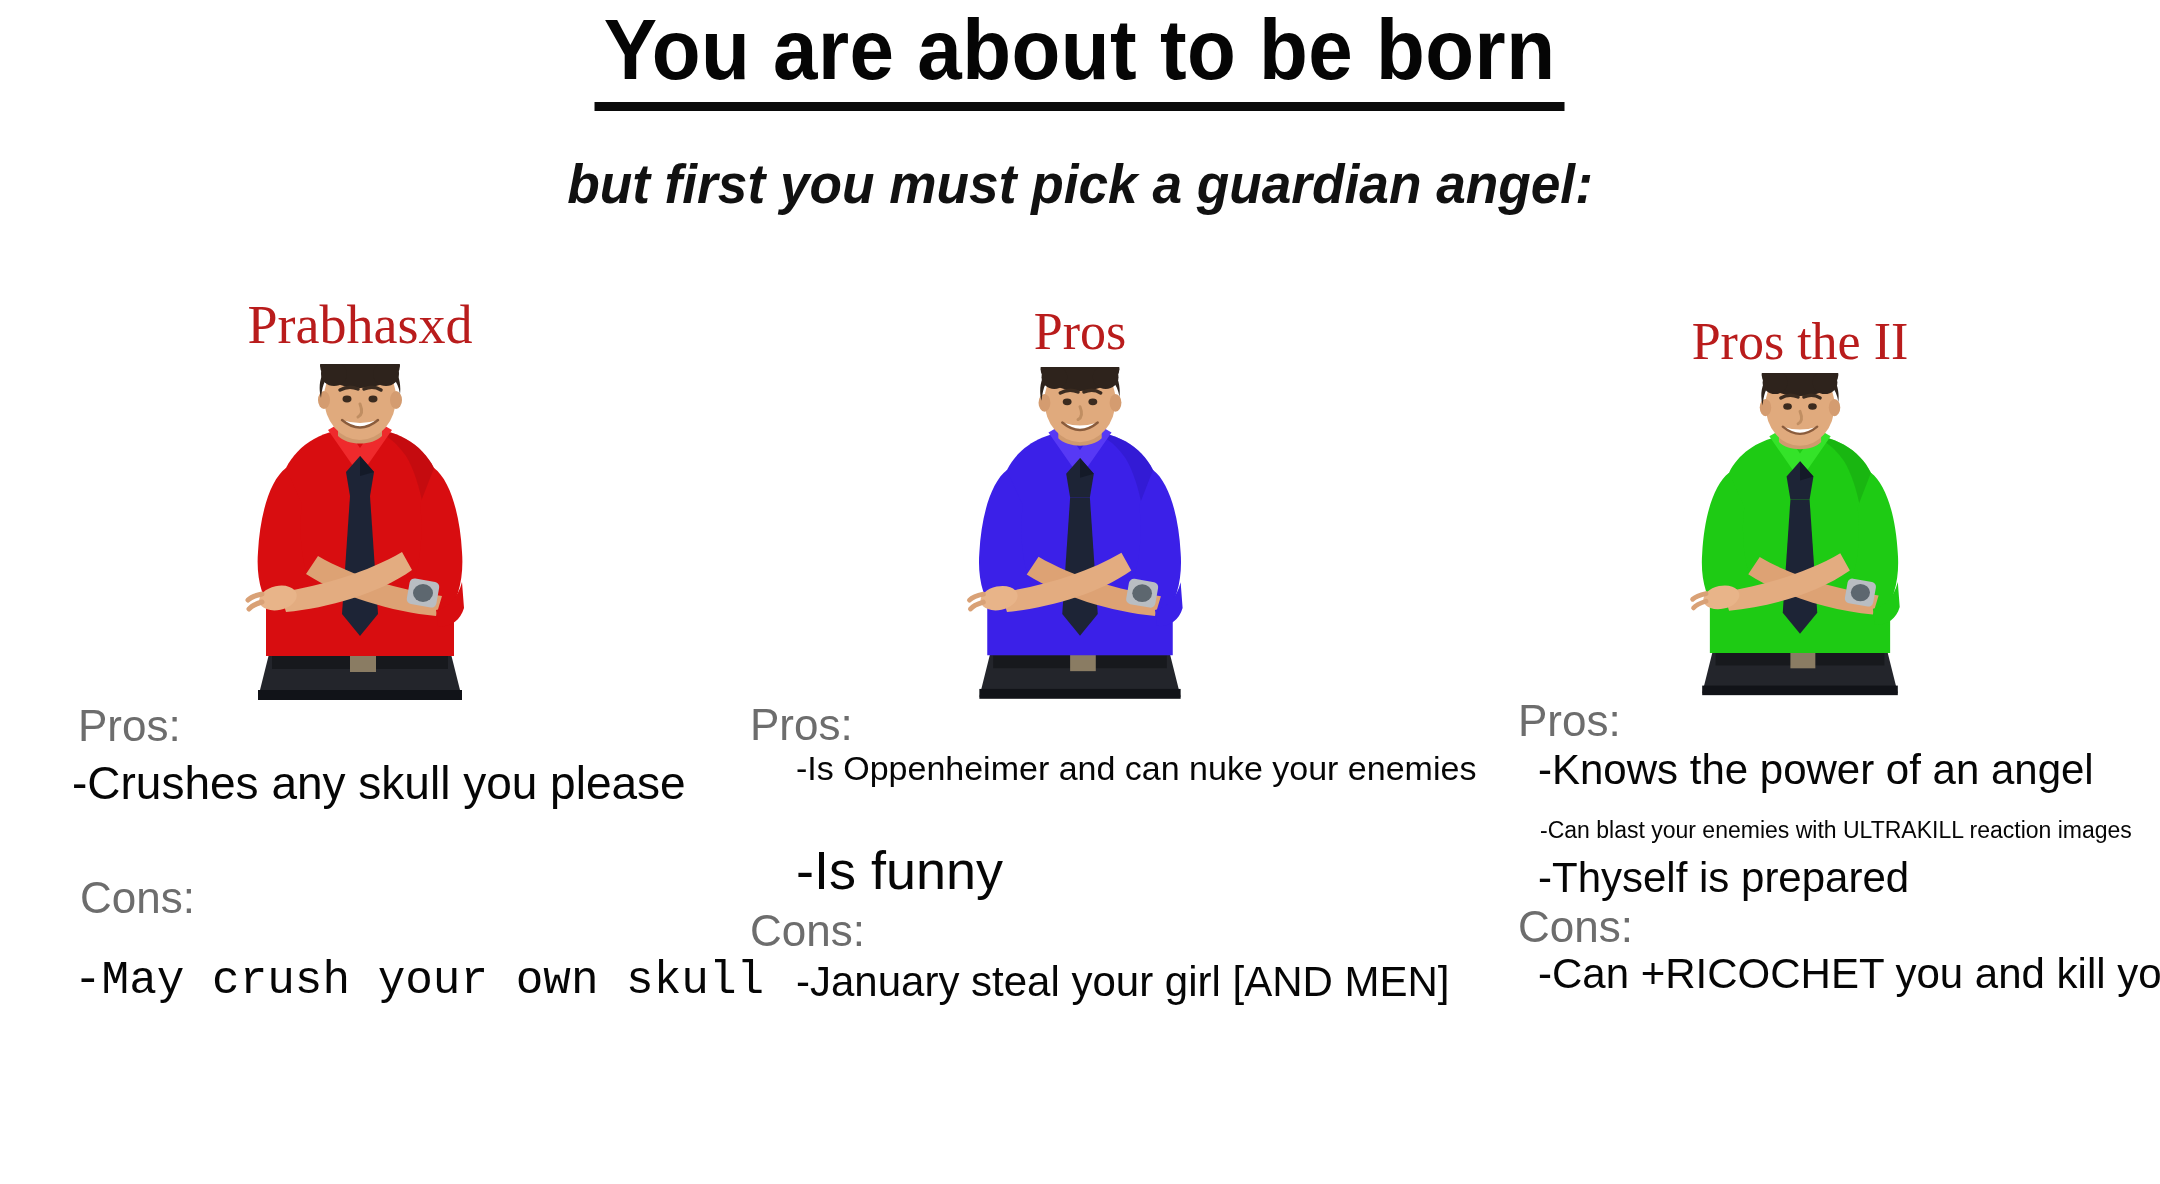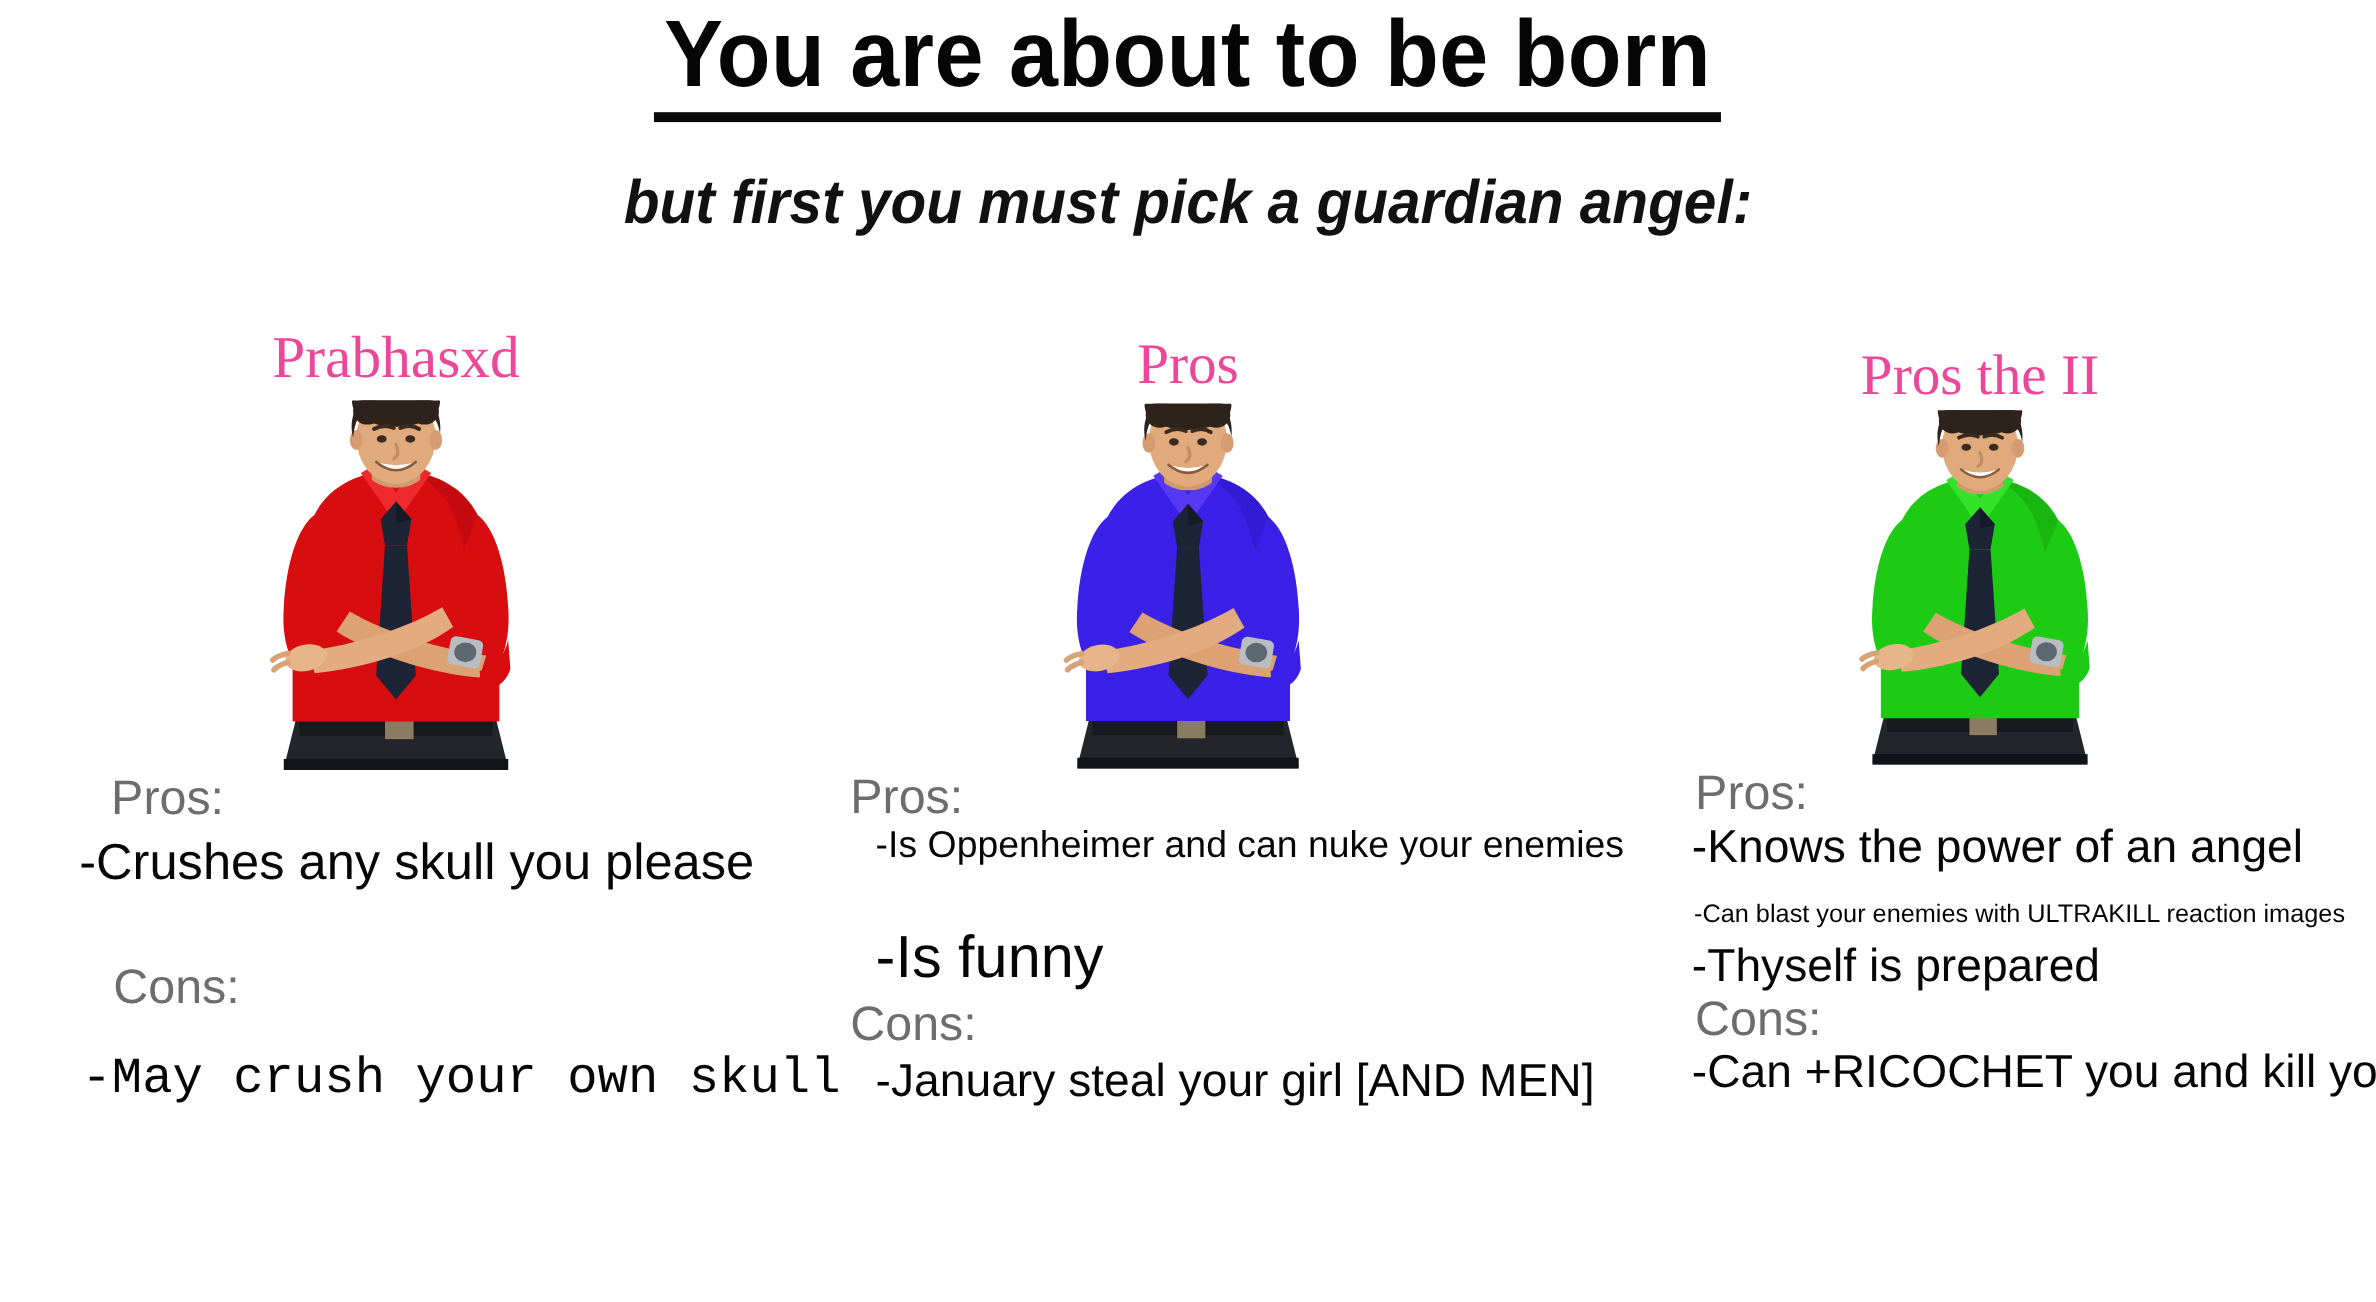--- a/index.html
+++ b/index.html
@@ -57,21 +57,21 @@
     top: 0;
     height: 894px;
   }
   #column-1 { left: 0px;    width: 720px; }
   #column-2 { left: 720px;  width: 720px; }
   #column-3 { left: 1440px; width: 720px; }
 
   .angel-name {
     font-family: "Liberation Serif", serif;
     font-weight: normal;
-    color: #ec4899;
+    color: #b91c1c;
     text-align: center;
     white-space: nowrap;
   }
   #column-1 .angel-name { font-size: 54px; padding-top: 4px; }
   #column-2 .angel-name { font-size: 52px; padding-top: 12px; }
   #column-3 .angel-name { font-size: 52px; padding-top: 22px; }
 
   .figure-wrap { position: relative; width: 100%; }
   #column-1 .figure-wrap { height: 340px; margin-top: 8px; }
   #column-2 .figure-wrap { height: 336px; margin-top: 6px; }
@@ -79,21 +79,20 @@
 
   .figure-svg { display: block; margin: 0 auto; }
 
   
   .section-label {
     font-family: "Liberation Sans", sans-serif;
     font-size: 44px;
     color: #6d6d6d;
     letter-spacing: 0px;
     line-height: 1;
-    margin-left: 23px;
   }
   .bullet {
     font-family: "Liberation Sans", sans-serif;
     color: #060606;
     line-height: 1.02;
     white-space: nowrap;
   }
 
   .body-block { position: relative; width: 100%; }
 

